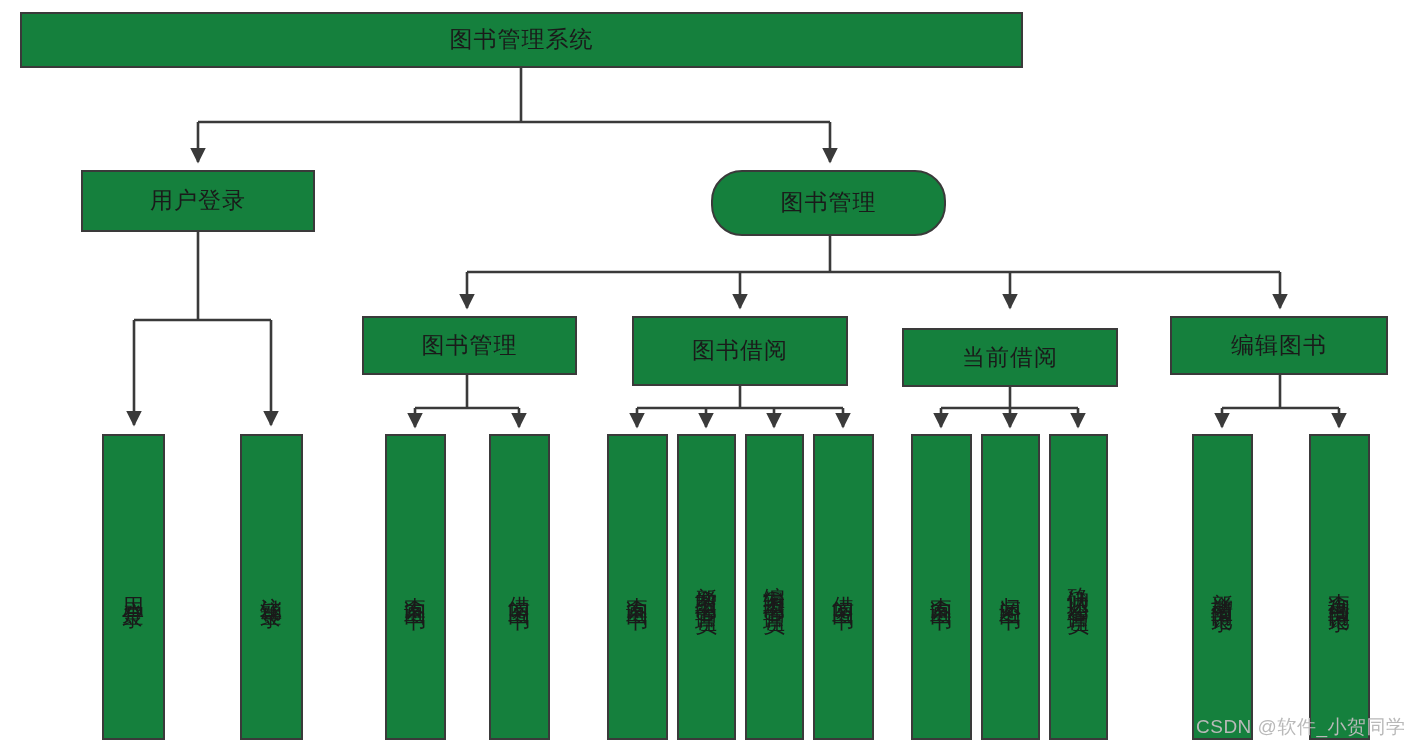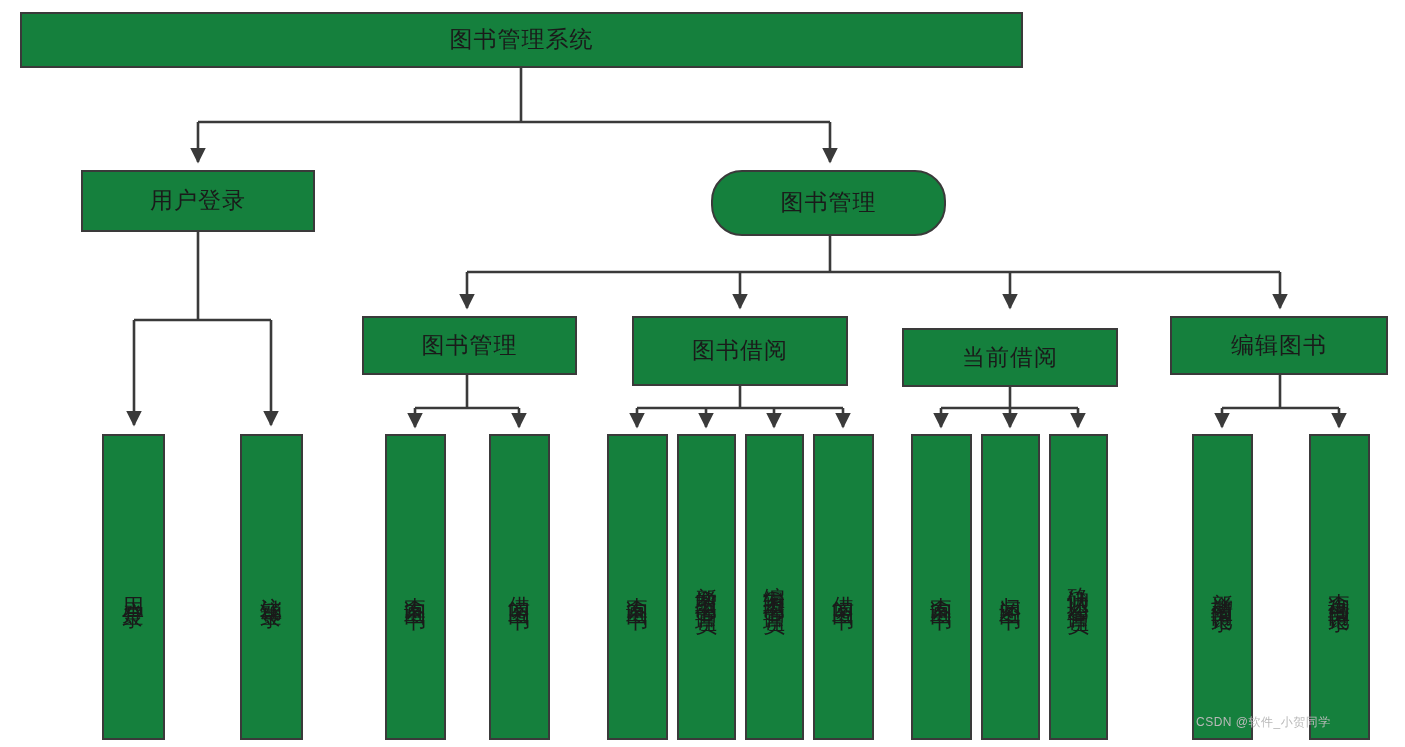--- a/index.html
+++ b/index.html
@@ -49,21 +49,21 @@
     letter-spacing: 4px;
     line-height: 1.05;
     padding-top: 6px;
     padding-bottom: 6px;
     align-items: center;
     justify-content: center;
     white-space: nowrap;
   }
   .watermark {
     position: absolute;
-    font-size: 12px;
+    font-size: 19px;
     color: #b9b9b9;
     white-space: nowrap;
     letter-spacing: 0.5px;
   }
 </style>
 </head>
 <body>
 
 <div id="canvas">
 

